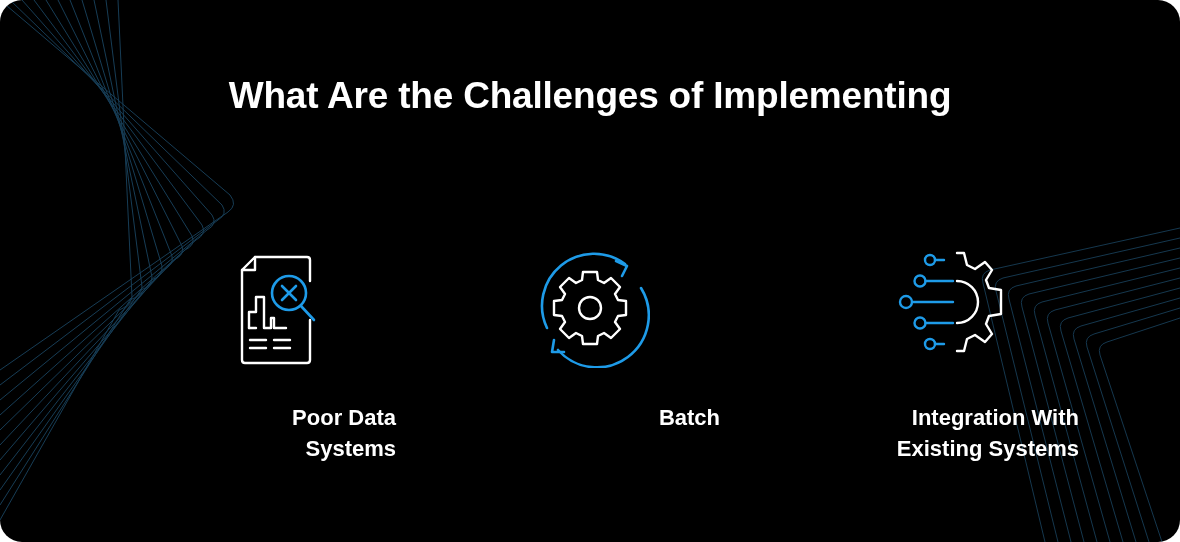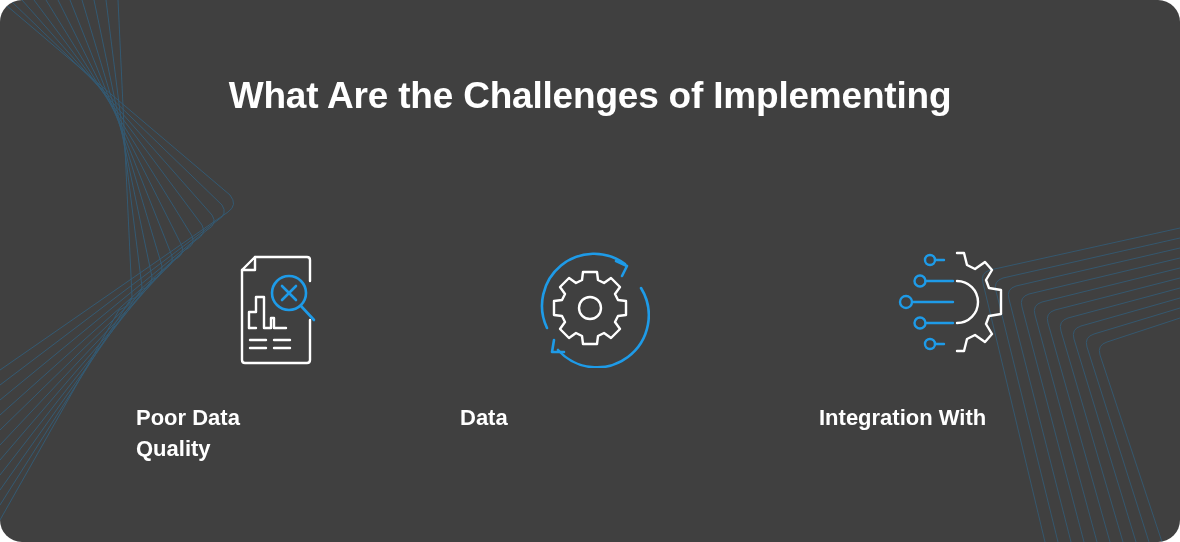--- a/index.html
+++ b/index.html
@@ -4,35 +4,35 @@
 <style>
   html, body { margin: 0; padding: 0; }
   body {
     width: 1180px; height: 542px; overflow: hidden;
     background: #ffffff;
     font-family: "Liberation Sans", "DejaVu Sans", sans-serif;
   }
   .card {
     position: relative;
     width: 1180px; height: 542px;
-    background: #404040;
+    background: #000000;
     border-radius: 22px;
     overflow: hidden;
   }
   .bg-lines { position: absolute; inset: 0; pointer-events: none; }
   .title {
     position: absolute; left: 0; right: 0; top: 72px;
     text-align: center; color: #ffffff;
     font-weight: 700; font-size: 37px; line-height: 48px;
     letter-spacing: -0.2px;
   }
   .title span { display: block; }
   .item {
     position: absolute; top: 248px; width: 260px;
-    text-align: left;
+    text-align: right;
   }
   .item .icon { width: 120px; height: 120px; margin: 0 auto; display: block; }
   .item .label {
     margin-top: 34px; color: #ffffff; font-weight: 700;
     font-size: 22px; line-height: 31px;
   }
   .item .label span { display: block; }
   #item-0 { left: 136px; }
   #item-1 { left: 460px; }
   #item-2 { left: 819px; }
@@ -89,39 +89,39 @@
       </g>
       <g fill="none" stroke="#1e9be8" stroke-width="2.6" stroke-linecap="round">
         <circle cx="83" cy="45" r="17"></circle>
         <path d="M76 38 L90 52"></path>
           <path d="M90 38 L76 52"></path>
         <path d="M95 58 L108 72"></path>
       </g>
     </svg>
     <div class="label">
       <span>Poor Data</span>
-      <span>Quality</span>
+      <span>Systems</span>
     </div>
   </div>
 
   <div class="item" id="item-1">
     <svg class="icon" viewBox="0 0 120 120">
       <g fill="none" stroke="#1e9be8" stroke-width="2.6" stroke-linecap="round" stroke-linejoin="round">
         <path d="M17 80 A52 52 0 0 1 95 16"></path>
         <path d="M86 13 L97 18 L92 28"></path>
         <path d="M111 40 A52 52 0 0 1 28 102"></path>
         <path d="M24 92 L22 104 L34 104"></path>
       </g>
       <g fill="none" stroke="#ffffff" stroke-width="2.4" stroke-linejoin="round">
         <path d="M53 30 L67 30 L68 38 L74 41 L81 36 L90 45 L85 52 L88 58 L96 59 L96 73 L88 74 L85 80 L90 87 L81 96 L74 91 L68 94 L67 102 L53 102 L52 94 L46 91 L39 96 L30 87 L35 80 L32 74 L24 73 L24 59 L32 58 L35 52 L30 45 L39 36 L46 41 L52 38 Z" transform="translate(0 -6)"></path>
         <circle cx="60" cy="60" r="11"></circle>
       </g>
     </svg>
     <div class="label">
-      <span>Data</span>
+      <span>Batch</span>
     </div>
   </div>
 
   <div class="item" id="item-2">
     <svg class="icon" viewBox="0 0 120 120" style="width:130px;height:120px">
       <g fill="none" stroke="#1e9be8" stroke-width="2.4" stroke-linecap="round">
         <circle cx="41" cy="12" r="5"></circle>
           <path d="M46 12 L55 12"></path>
         <circle cx="31" cy="33" r="5.5"></circle>
           <path d="M36.5 33 L64 33"></path>
@@ -132,16 +132,17 @@
         <circle cx="41" cy="96" r="5"></circle>
           <path d="M46 96 L55 96"></path>
       </g>
       <g fill="none" stroke="#ffffff" stroke-width="2.4" stroke-linejoin="round" stroke-linecap="round">
         <path d="M68 5 L75 5 L78 17 L86 21 L96 14 L103 22 L97 32 L100 40 L112 42 L112 66 L100 68 L97 76 L103 86 L96 94 L86 87 L78 91 L75 103 L68 103"></path>
         <path d="M68 33 A21 21 0 0 1 68 75"></path>
       </g>
     </svg>
     <div class="label">
       <span>Integration With</span>
+      <span>Existing Systems</span>
     </div>
   </div>
 
 </div>
 
 </body></html>

